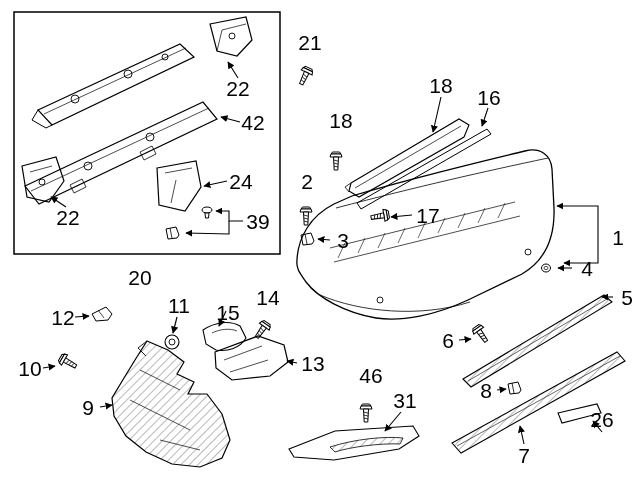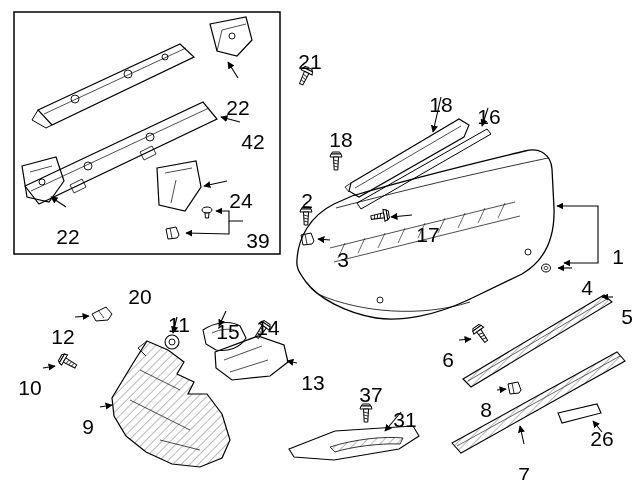--- a/index.html
+++ b/index.html
@@ -8,21 +8,20 @@
   #art{position:absolute;left:0;top:0;}
   .callout{
     position:absolute;
     transform:translate(-50%,-50%);
     font-size:21px;
     line-height:1;
     color:#000;
     user-select:none;
     cursor:pointer;
     white-space:nowrap;
-    margin-top:19px;
   }
 </style>
 </head>
 <body>
 
 <div id="stage">
 
 <svg id="art" width="640" height="480" viewBox="0 0 640 480">
   <defs>
     <marker id="arr" viewBox="0 0 10 10" refX="9" refY="5" markerWidth="6.5" markerHeight="6.5" orient="auto-start-reverse">
@@ -240,29 +239,29 @@
   <div class="callout" style="left:587px;top:268px">4</div>
   <div class="callout" style="left:627px;top:297px">5</div>
   <div class="callout" style="left:448px;top:340px">6</div>
   <div class="callout" style="left:524px;top:455px">7</div>
   <div class="callout" style="left:486px;top:390px">8</div>
   <div class="callout" style="left:88px;top:407px">9</div>
   <div class="callout" style="left:30px;top:368px">10</div>
   <div class="callout" style="left:179px;top:305px">11</div>
   <div class="callout" style="left:63px;top:317px">12</div>
   <div class="callout" style="left:313px;top:363px">13</div>
-  <div class="callout" style="left:268px;top:308px">14</div>
+  <div class="callout" style="left:268px;top:297px">14</div>
   <div class="callout" style="left:228px;top:312px">15</div>
   <div class="callout" style="left:489px;top:97px">16</div>
   <div class="callout" style="left:428px;top:215px">17</div>
   <div class="callout" style="left:441px;top:85px">18</div>
   <div class="callout" style="left:341px;top:120px">18</div>
   <div class="callout" style="left:140px;top:277px">20</div>
   <div class="callout" style="left:310px;top:42px">21</div>
   <div class="callout" style="left:238px;top:88px">22</div>
   <div class="callout" style="left:68px;top:217px">22</div>
   <div class="callout" style="left:253px;top:122px">42</div>
   <div class="callout" style="left:241px;top:181px">24</div>
   <div class="callout" style="left:258px;top:221px">39</div>
   <div class="callout" style="left:602px;top:419px">26</div>
   <div class="callout" style="left:405px;top:400px">31</div>
-  <div class="callout" style="left:371px;top:375px">37</div>
+  <div class="callout" style="left:371px;top:375px">46</div>
 </div>
 
 </body></html>

